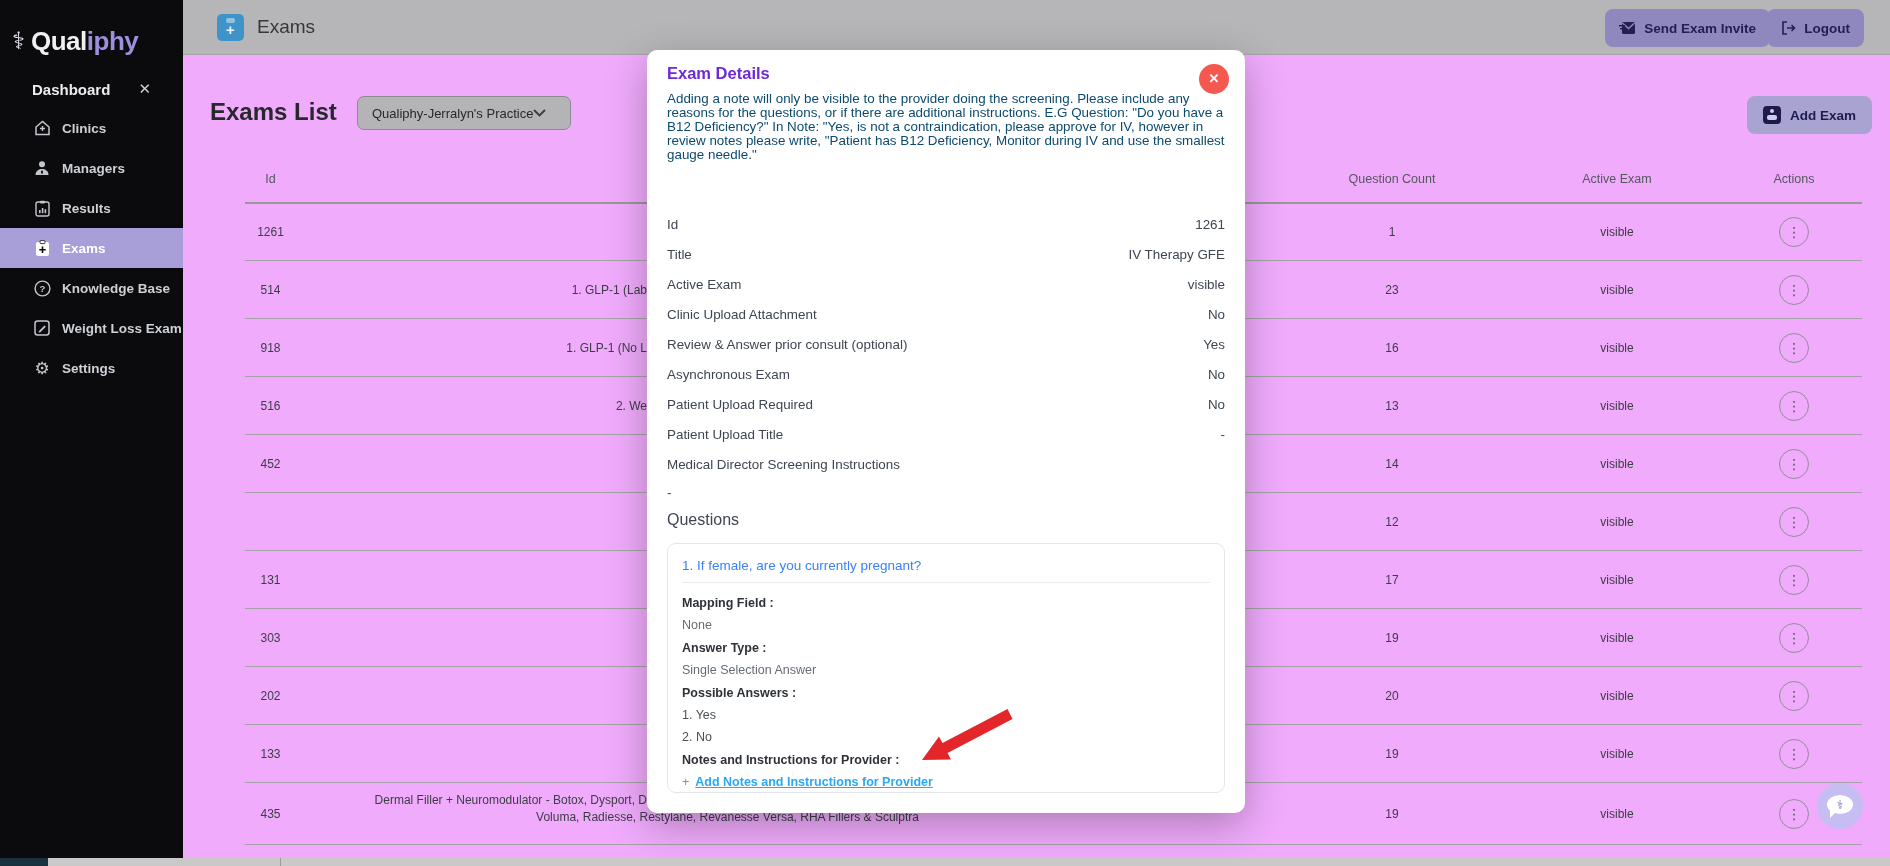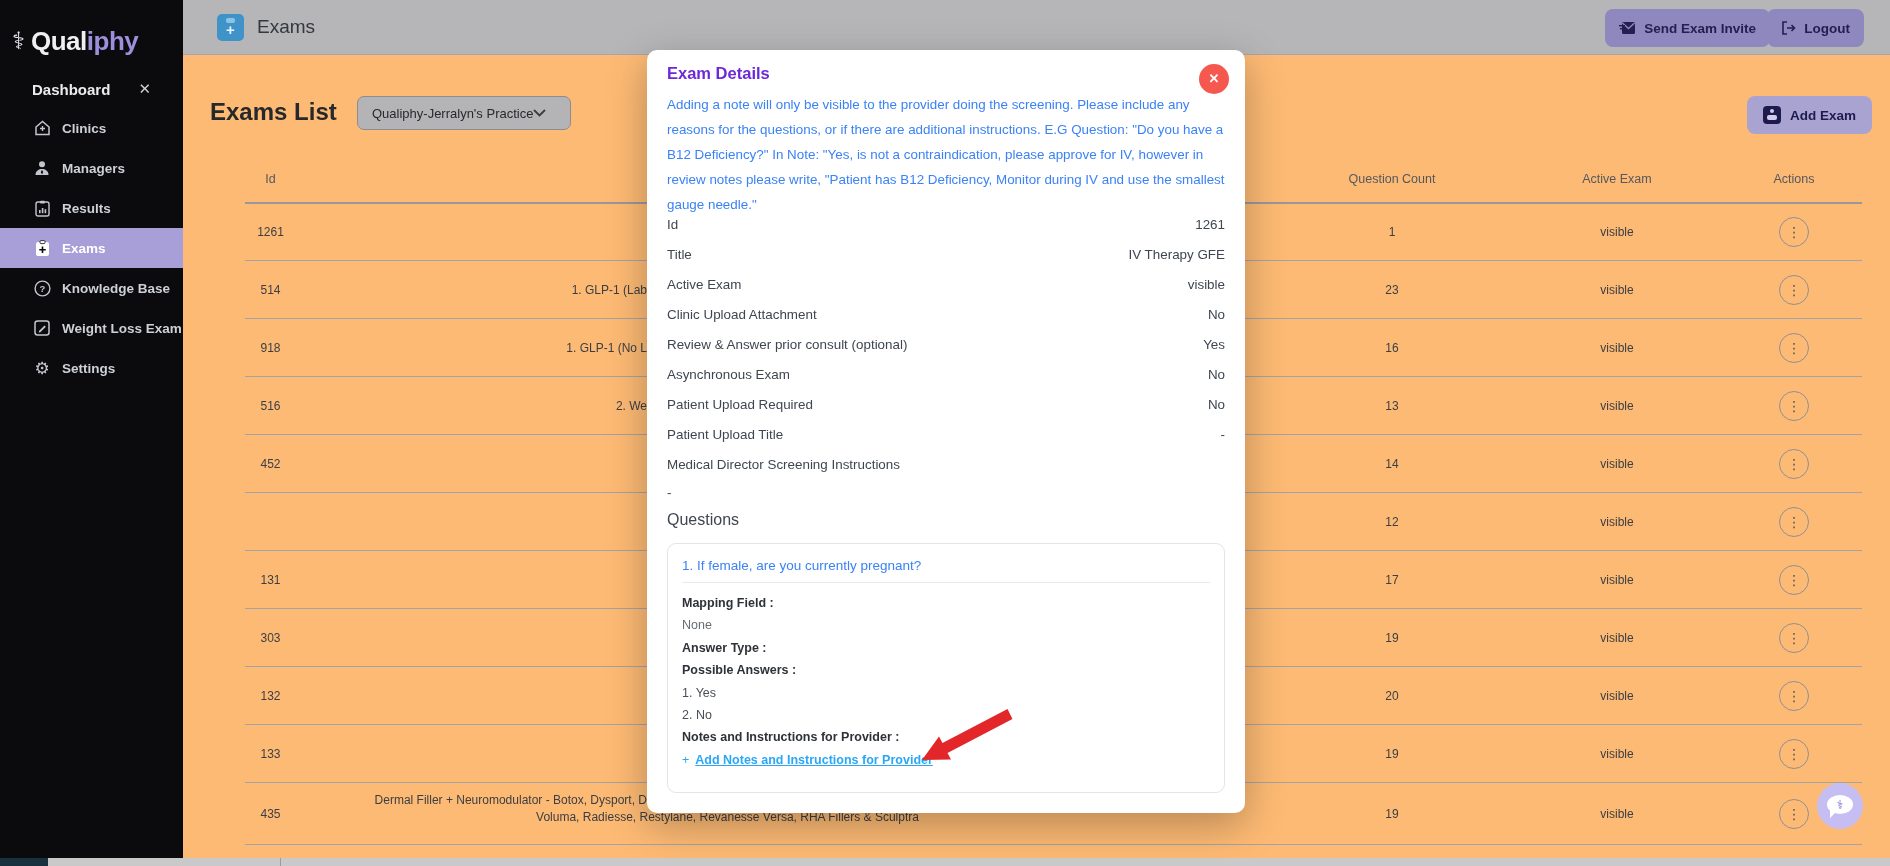--- a/index.html
+++ b/index.html
@@ -30,21 +30,21 @@
   .tb-icon { position:absolute; left:34px; top:14px; width:27px; height:27px; background:#3f93c8; border-radius:5px; }
   .tb-icon:before { content:""; position:absolute; left:9px; top:4px; width:9px; height:5px; background:#8fc3e4; border-radius:2px; }
   .tb-icon:after { content:"+"; position:absolute; left:0; right:0; top:7px; text-align:center; color:#eaf4fb; font-size:15px; font-weight:700; }
   .tb-title { position:absolute; left:74px; top:16px; font-size:19px; font-weight:500; color:#34373c; }
   .tb-btn { position:absolute; top:9px; height:38px; background:#8f88bf; border:none; border-radius:8px; color:#232051; font-size:13.5px; font-weight:700; display:flex; align-items:center; gap:8px; padding:0 14px; cursor:pointer; }
   .tb-btn svg { flex:0 0 auto; }
   .btn-send { right:120px; }
   .btn-logout { right:26px; }
 
   
-  .content { position:absolute; left:183px; top:55px; right:0; bottom:8px; background:#fdba74; }
+  .content { position:absolute; left:183px; top:55px; right:0; bottom:8px; background:#f0abfc; }
   .page-title { position:absolute; left:27px; top:43px; font-size:24px; font-weight:700; color:#26282c; }
   .clinic-select { position:absolute; left:174px; top:41px; width:214px; height:34px; border:1px solid #8b8c90; border-radius:7px; background:#b4b4b6; display:flex; align-items:center; padding:0 12px 0 14px; cursor:pointer; }
   .clinic-select .cs-val { font-size:13px; color:#28292d; }
   .clinic-select .cs-chev { color:#3a3b3f; display:flex; }
   .add-exam-btn { position:absolute; right:18px; top:41px; height:38px; background:#a9a3d1; border:none; border-radius:8px; color:#1d1b4e; font-size:13.5px; font-weight:700; display:flex; align-items:center; gap:9px; padding:0 16px; cursor:pointer; }
   .ae-ico { width:18px; height:18px; background:#1d1b4e; border-radius:4px; position:relative; }
   .ae-ico:before { content:""; position:absolute; left:7px; top:3px; width:4px; height:4px; border-radius:50%; background:#cfcbea; }
   .ae-ico:after { content:""; position:absolute; left:4px; top:9px; width:10px; height:5px; border-radius:2px; background:#cfcbea; }
 
   
@@ -65,21 +65,21 @@
   .c-title.single .tclip { width:100%; }
   .c-qcount { left:1109px; width:200px; }
   .c-active { left:1334px; width:200px; }
   .c-actions { left:1561px; width:100px; }
   .dots-btn { width:30px; height:30px; border-radius:50%; border:1px solid #8f9094; background:transparent; color:#515257; font-size:14px; line-height:28px; text-align:center; cursor:pointer; }
 
   
   .backdrop-modal { position:absolute; left:647px; top:50px; width:598px; height:763px; background:#ffffff; border-radius:10px; box-shadow:0 12px 40px rgba(0,0,0,0.28); z-index:40; }
   .m-title { position:absolute; left:20px; top:14px; font-size:16.5px; font-weight:700; color:#6d28d9; }
   .m-close { position:absolute; right:16px; top:14px; width:30px; height:30px; border-radius:50%; background:#f4584e; border:none; color:#ffffff; font-size:13px; font-weight:700; line-height:30px; text-align:center; cursor:pointer; }
-  .m-desc { position:absolute; left:20px; top:42px; width:560px; font-size:13.4px; line-height:25px; color:#3b82f6; }
+  .m-desc { position:absolute; left:20px; top:42px; width:560px; font-size:13.4px; line-height:14px; color:#0c4a6e; }
   .m-fields { position:absolute; left:20px; top:159px; width:558px; }
   .m-frow { height:30px; display:flex; align-items:center; justify-content:space-between; }
   .m-flabel { font-size:13.4px; color:#3f4651; }
   .m-fvalue { font-size:13.4px; color:#3f4651; }
   .m-dashline { height:26px; display:flex; align-items:center; font-size:13.4px; color:#3f4651; }
   .m-qhead { height:30px; display:flex; align-items:center; font-size:16px; color:#3f4651; }
   .q-card { position:absolute; left:20px; top:493px; width:558px; height:250px; border:1px solid #e2e5e9; border-radius:9px; padding:10px 14px 10px 14px; }
   .q-title { font-size:13.5px; color:#3b82f6; padding:4px 0 9px 0; border-bottom:1px solid #e7eaee; }
   .q-body { padding-top:9px; }
   .q-line { font-size:12.5px; line-height:22.4px; color:#676d75; }
@@ -310,21 +310,21 @@
           <div class="cell c-id">303</div>
           <div class="cell c-title single"></div>
           <div class="cell c-qcount">19</div>
           <div class="cell c-active">visible</div>
           <div class="cell c-actions">
             <button class="dots-btn">⋮</button>
           </div>
           <div class="rline"></div>
         </div>
         <div class="trow" style="top: 612px; height: 58px;">
-          <div class="cell c-id">132</div>
+          <div class="cell c-id">202</div>
           <div class="cell c-title single"></div>
           <div class="cell c-qcount">20</div>
           <div class="cell c-active">visible</div>
           <div class="cell c-actions">
             <button class="dots-btn">⋮</button>
           </div>
           <div class="rline"></div>
         </div>
         <div class="trow" style="top: 670px; height: 58px;">
           <div class="cell c-id">133</div>
@@ -398,20 +398,21 @@
       <div class="m-dashline">-</div>
       <div class="m-qhead">Questions</div>
     </div>
 
     <div class="q-card">
       <div class="q-title">1. If female, are you currently pregnant?</div>
       <div class="q-body">
         <div class="q-line bold">Mapping Field :</div>
         <div class="q-line">None</div>
         <div class="q-line bold">Answer Type :</div>
+        <div class="q-line">Single Selection Answer</div>
         <div class="q-line bold">Possible Answers :</div>
         <div id="answers">
             <div class="q-line ans">1. Yes</div>
             <div class="q-line ans">2. No</div>
           </div>
         <div class="q-line bold">Notes and Instructions for Provider :</div>
         <div class="q-addlink">
           <span class="plus">+</span>
           <span class="ltext">Add Notes and Instructions for Provider</span>
         </div>

